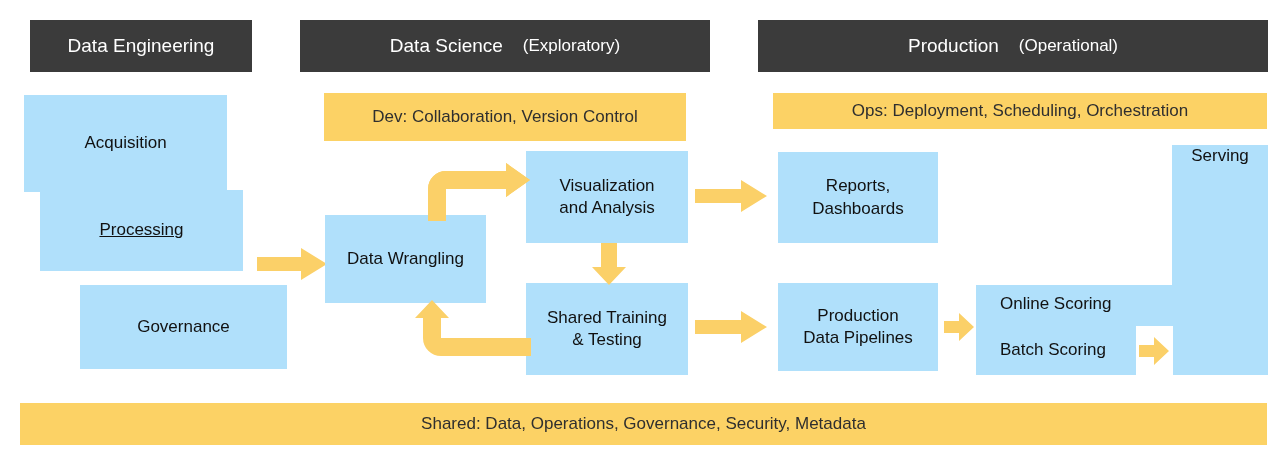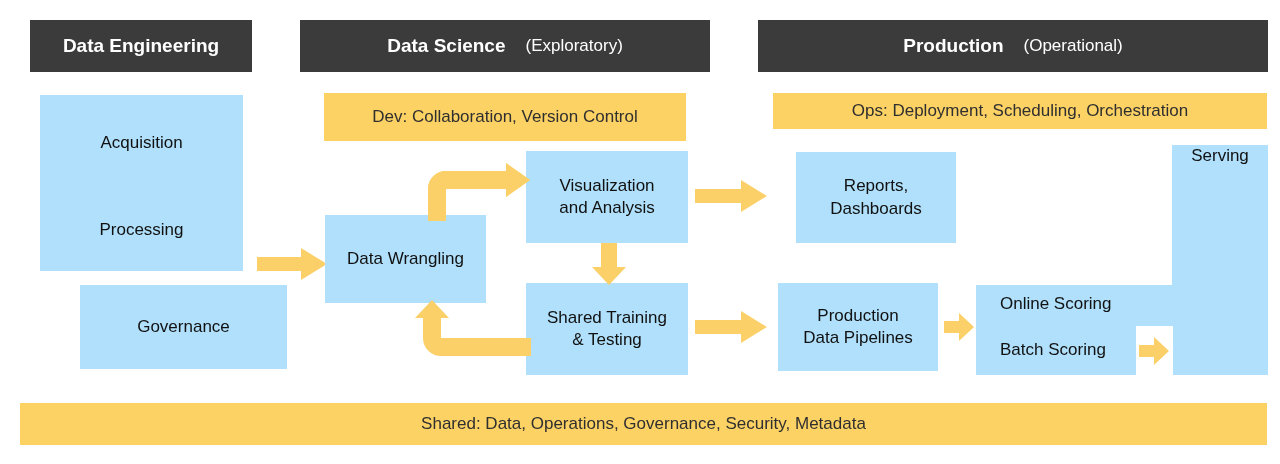--- a/index.html
+++ b/index.html
@@ -22,21 +22,21 @@
   .phase-header {
     position: absolute;
     background: #3b3b3b;
     color: #ffffff;
     display: flex;
     align-items: center;
     justify-content: center;
     white-space: nowrap;
     font-size: 19px;
   }
-  .phase-header .ph-main { font-weight: bold; }
+  .phase-header .ph-main { font-weight: normal; }
   .phase-header .ph-sub  { font-weight: normal; font-size: 17px; margin-left: 20px; }
 
   
   .banner {
     position: absolute;
     background: #fcd265;
     color: #2f2f2f;
     display: flex;
     align-items: center;
     justify-content: center;
@@ -96,25 +96,25 @@
   </div>
 
   <div class="banner" style="left:324px; top:93px; width:362px; height:48px;">
     <span>Dev: Collaboration, Version Control</span>
   </div>
 
   <div class="banner" style="left:773px; top:93px; width:494px; height:36px;align-items:center;">
     <span>Ops: Deployment, Scheduling, Orchestration</span>
   </div>
 
-  <div class="box" style="left:40px; top:95px; width:203px; height:97px;">
+  <div class="box" style="left:24px; top:95px; width:203px; height:97px;">
     <span>Acquisition</span>
   </div>
 
-  <div class="box" style="left:40px; top:190px; width:203px; height:81px;">
+  <div class="box" style="left:40px; top:190px; width:203px; height:81px;text-decoration:underline;">
     <span>Processing</span>
   </div>
 
   <div class="box" style="left:40px; top:285px; width:207px; height:84px;margin-left:40px;">
     <span>Governance</span>
   </div>
 
   <div class="arrow" style="left:257px; top:248px; width:70px; height:32px;">
     <svg viewBox="0 0 70 32" preserveAspectRatio="none">
       <polygon points="0,9 44,9 44,0 70,16 44,32 44,23 0,23" fill="#fbd068"></polygon>
@@ -163,21 +163,21 @@
       <polygon points="0,9 46,9 46,0 72,16 46,32 46,23 0,23" fill="#fbd068"></polygon>
     </svg>
   </div>
 
   <div class="arrow" style="left:695px; top:311px; width:72px; height:32px;">
     <svg viewBox="0 0 72 32" preserveAspectRatio="none">
       <polygon points="0,9 46,9 46,0 72,16 46,32 46,23 0,23" fill="#fbd068"></polygon>
     </svg>
   </div>
 
-  <div class="box" style="left:778px; top:152px; width:160px; height:91px;margin-left:18px;">
+  <div class="box" style="left:778px; top:152px; width:160px; height:91px;">
     <span>
       <span>Reports,</span><br>
       <span>Dashboards</span>
     </span>
   </div>
 
   <div class="box" style="left:778px; top:283px; width:160px; height:88px;">
     <span>
       <span>Production</span><br>
       <span>Data Pipelines</span>

